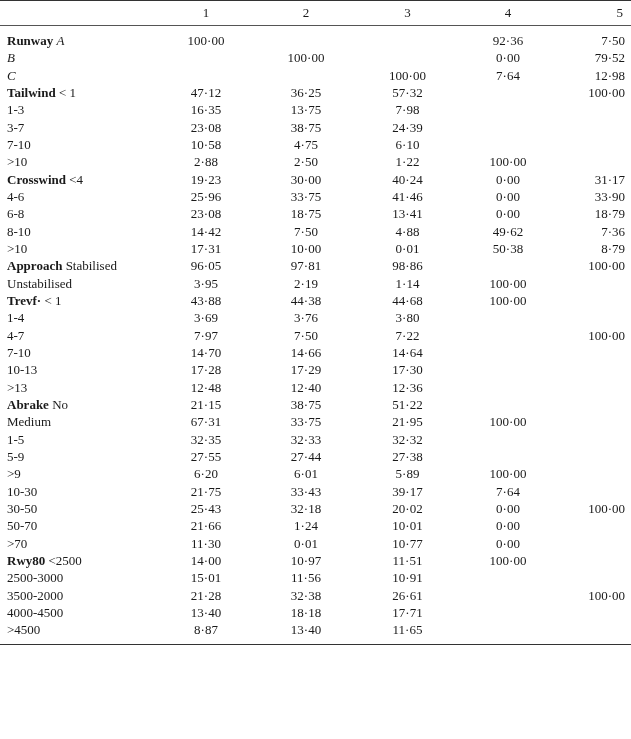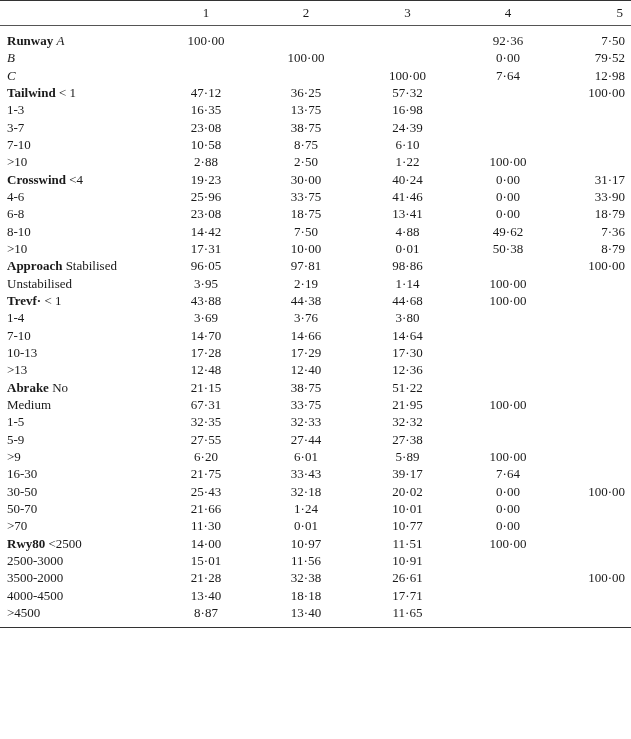--- a/index.html
+++ b/index.html
@@ -121,36 +121,36 @@
           <td>47·12</td>
           <td>36·25</td>
           <td>57·32</td>
           <td></td>
           <td class="last">100·00</td>
         </tr>
         <tr>
           <td class="label"><span>1-3</span></td>
           <td>16·35</td>
           <td>13·75</td>
-          <td>16·98</td>
+          <td>7·98</td>
           <td></td>
           <td class="last"></td>
         </tr>
         <tr>
           <td class="label"><span>3-7</span></td>
           <td>23·08</td>
           <td>38·75</td>
           <td>24·39</td>
           <td></td>
           <td class="last"></td>
         </tr>
         <tr>
           <td class="label"><span>7-10</span></td>
           <td>10·58</td>
-          <td>8·75</td>
+          <td>4·75</td>
           <td>6·10</td>
           <td></td>
           <td class="last"></td>
         </tr>
         <tr>
           <td class="label"><span>&gt;10</span></td>
           <td>2·88</td>
           <td>2·50</td>
           <td>1·22</td>
           <td>100·00</td>
@@ -222,20 +222,28 @@
         </tr>
         <tr>
           <td class="label"><span>1-4</span></td>
           <td>3·69</td>
           <td>3·76</td>
           <td>3·80</td>
           <td></td>
           <td class="last"></td>
         </tr>
         <tr>
+          <td class="label"><span>4-7</span></td>
+          <td>7·97</td>
+          <td>7·50</td>
+          <td>7·22</td>
+          <td></td>
+          <td class="last">100·00</td>
+        </tr>
+        <tr>
           <td class="label"><span>7-10</span></td>
           <td>14·70</td>
           <td>14·66</td>
           <td>14·64</td>
           <td></td>
           <td class="last"></td>
         </tr>
         <tr>
           <td class="label"><span>10-13</span></td>
           <td>17·28</td>
@@ -286,21 +294,21 @@
         </tr>
         <tr>
           <td class="label"><span>&gt;9</span></td>
           <td>6·20</td>
           <td>6·01</td>
           <td>5·89</td>
           <td>100·00</td>
           <td class="last"></td>
         </tr>
         <tr>
-          <td class="label"><span>16-30</span></td>
+          <td class="label"><span>10-30</span></td>
           <td>21·75</td>
           <td>33·43</td>
           <td>39·17</td>
           <td>7·64</td>
           <td class="last"></td>
         </tr>
         <tr>
           <td class="label"><span>30-50</span></td>
           <td>25·43</td>
           <td>32·18</td>

